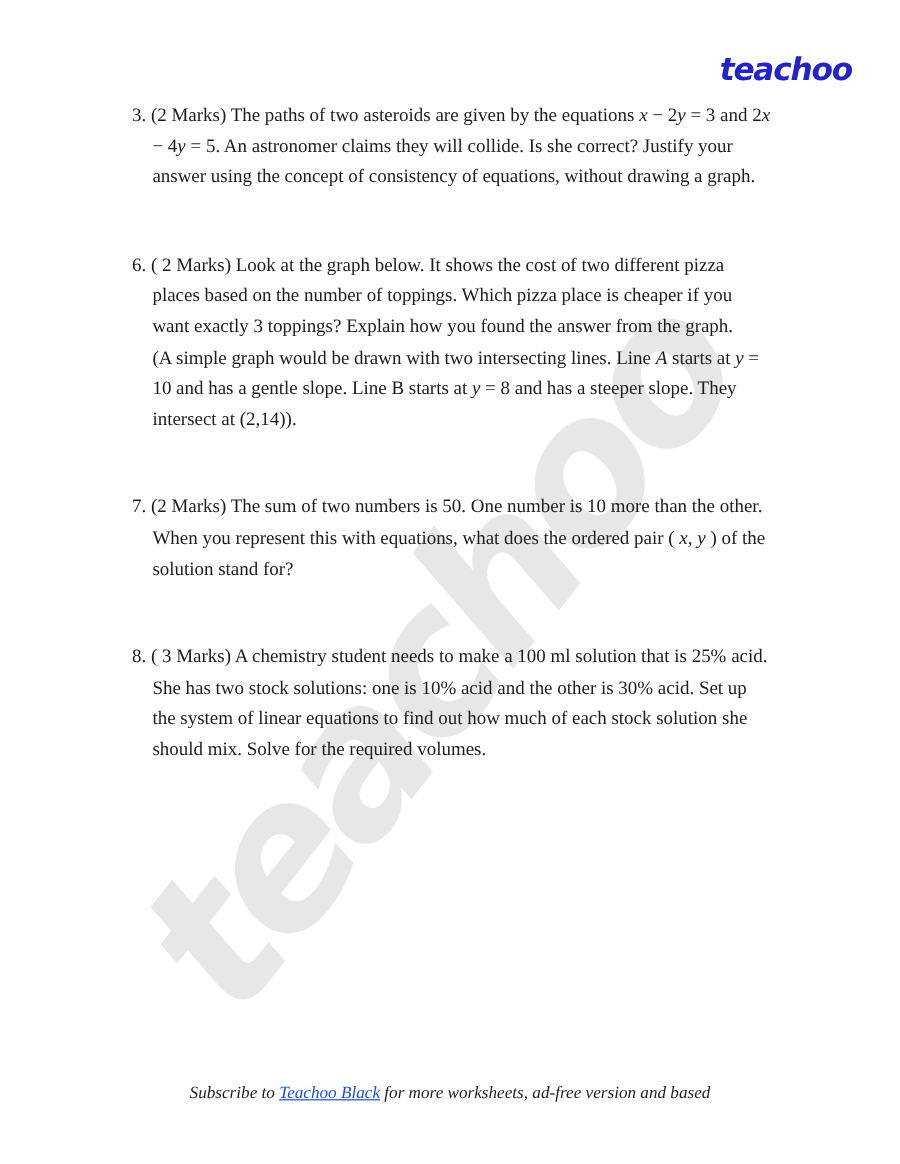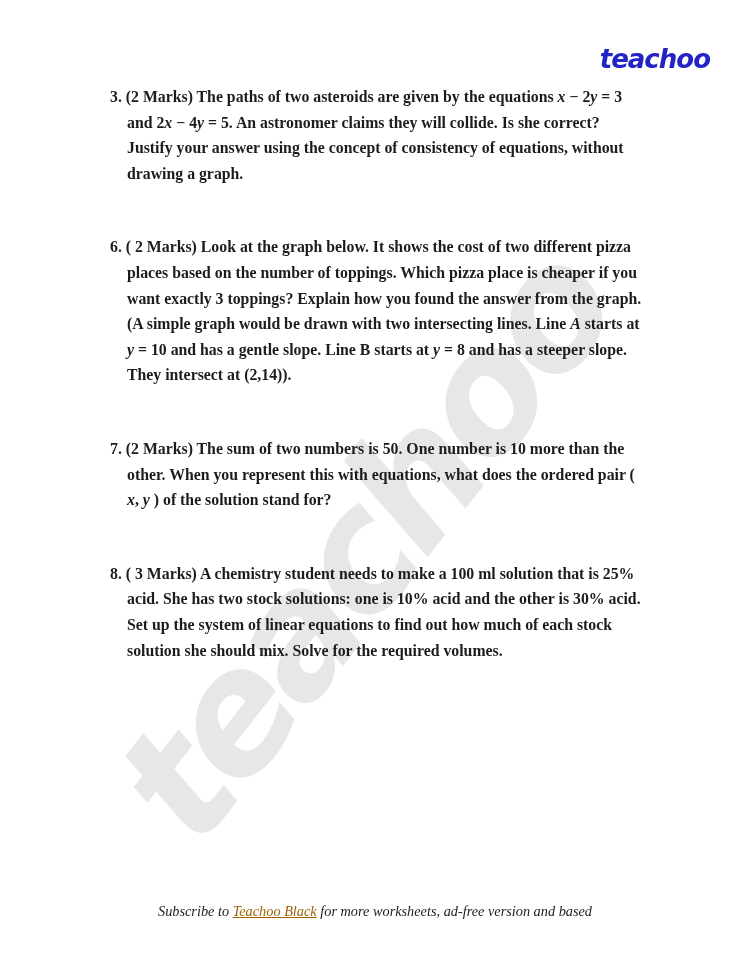--- a/index.html
+++ b/index.html
@@ -43,21 +43,20 @@
     left: 110px;
     width: 532px;
     z-index: 1;
   }
   .question {
     font-size: 15.8px;
     line-height: 25.6px;
     padding-left: 17px;
     text-indent: -17px;
     margin: 0 0 48px 0;
-    font-weight: bold;
   }
   .question .math { font-style: italic; }
   .footer {
     position: absolute;
     left: 0;
     right: 0;
     top: 903px;
     text-align: center;
     font-size: 14.3px;
     font-style: italic;
@@ -75,16 +74,16 @@
   <div class="logo" style="color: rgb(35, 35, 200);">teachoo</div>
 
   <div class="content">
     <div class="question"><span>3. (2 Marks) The paths of two asteroids are given by the equations </span><span class="math">x</span><span> − 2</span><span class="math">y</span><span> = 3 and 2</span><span class="math">x</span><span> − 4</span><span class="math">y</span><span> = 5. An astronomer claims they will collide. Is she correct? Justify your answer using the concept of consistency of equations, without drawing a graph.</span></div>
     <div class="question"><span>6. ( 2 Marks) Look at the graph below. It shows the cost of two different pizza places based on the number of toppings. Which pizza place is cheaper if you want exactly 3 toppings? Explain how you found the answer from the graph.</span><br><span>(A simple graph would be drawn with two intersecting lines. Line </span><span class="math">A</span><span> starts at </span><span class="math">y</span><span> = 10 and has a gentle slope. Line B starts at </span><span class="math">y</span><span> = 8 and has a steeper slope. They intersect at (2,14)).</span></div>
     <div class="question"><span>7. (2 Marks) The sum of two numbers is 50. One number is 10 more than the other. When you represent this with equations, what does the ordered pair ( </span><span class="math">x</span><span>, </span><span class="math">y</span><span> ) of the solution stand for?</span></div>
     <div class="question"><span>8. ( 3 Marks) A chemistry student needs to make a 100 ml solution that is 25% acid. She has two stock solutions: one is 10% acid and the other is 30% acid. Set up the system of linear equations to find out how much of each stock solution she should mix. Solve for the required volumes.</span></div>
   </div>
 
   <div class="footer">
-    <span>Subscribe to </span><a style="color: #a16207;">Teachoo Black</a><span> for more worksheets, ad-free version and based</span>
+    <span>Subscribe to </span><a style="color: #1d4ed8;">Teachoo Black</a><span> for more worksheets, ad-free version and based</span>
   </div>
 
 </div>
 
 </body></html>

